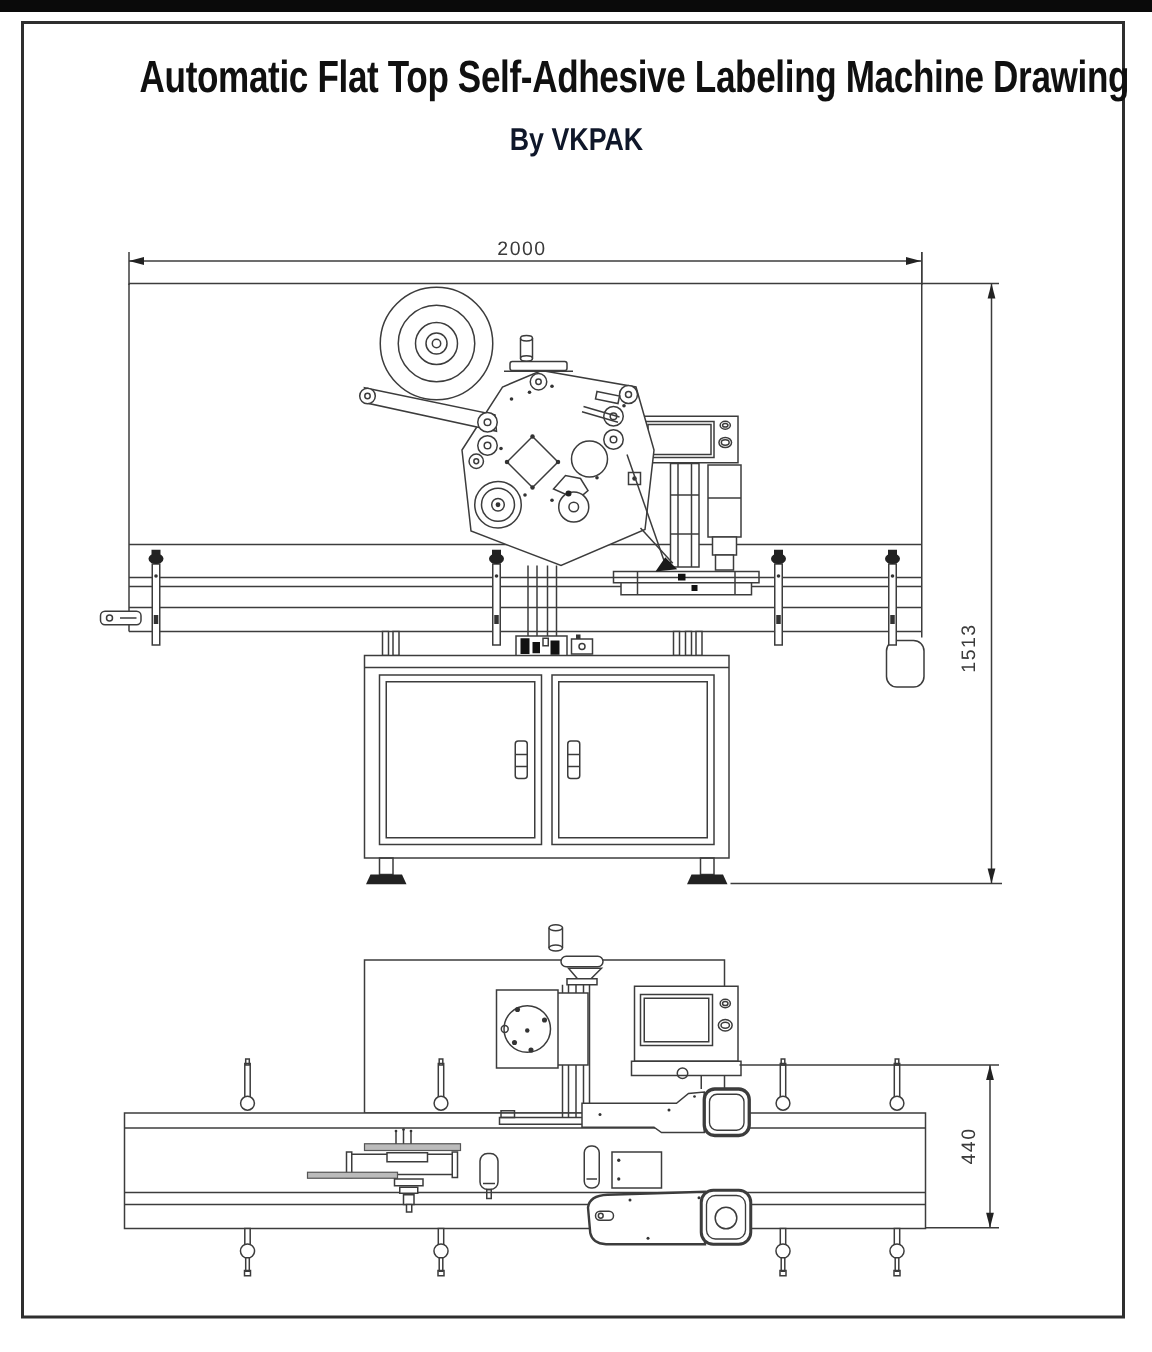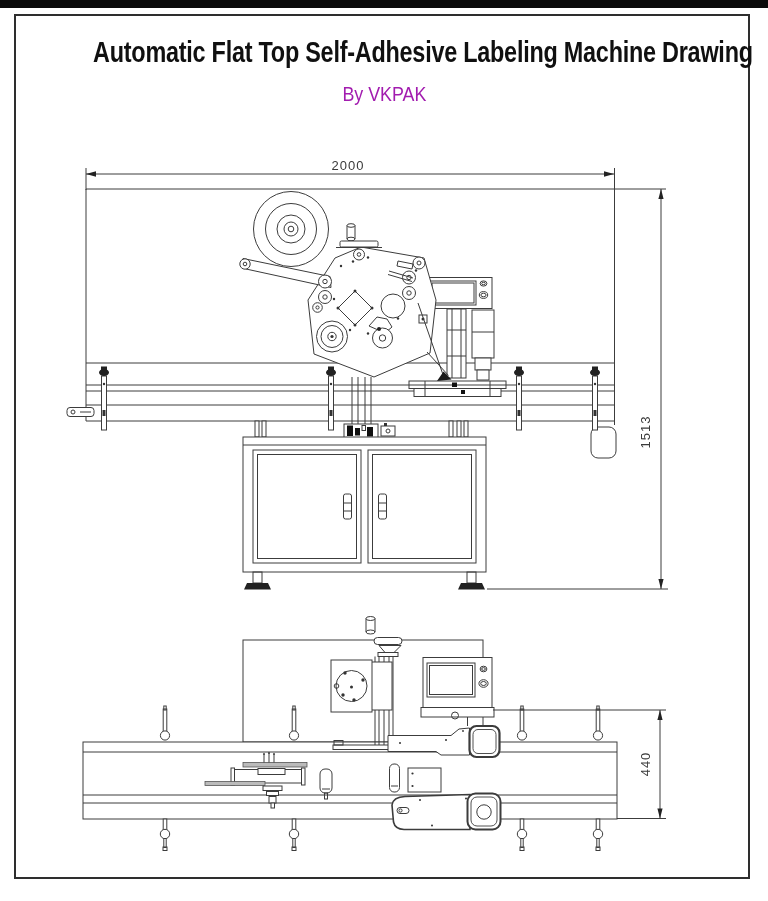--- a/index.html
+++ b/index.html
@@ -5,21 +5,21 @@
   html,body{margin:0;padding:0;background:#fff;}
   .stage{position:relative;width:768px;height:901px;background:#fff;overflow:hidden;
          font-family:"Liberation Sans",sans-serif;}
   .topbar{position:absolute;left:0;top:0;width:768px;height:8px;background:#0a0a0a;}
   .frame{position:absolute;left:14px;top:14px;width:736px;height:865px;
          border:2px solid #2e2e2e;box-sizing:border-box;}
   .title{position:absolute;left:0;top:24px;width:768px;text-align:center;
          font-weight:bold;font-size:30px;letter-spacing:-0.3px;color:#101010;white-space:nowrap;margin-top:11px;}
   .title>span{display:inline-block;transform:scaleX(0.78);transform-origin:center;}
   .subtitle{position:absolute;left:0;top:82px;width:768px;text-align:center;
-         font-weight:normal;font-size:21px;color:#a21caf;}
+         font-weight:bold;font-size:21px;color:#0f172a;}
   .subtitle>span{display:inline-block;transform:scaleX(0.85);transform-origin:center;}
   svg{position:absolute;left:0;top:0;}
   svg text{font-family:"Liberation Sans",sans-serif;font-size:13px;fill:#3a3a3a;letter-spacing:1px;}
 </style>
 </head>
 <body>
 
 <div class="stage">
   <div class="topbar"></div>
   <div class="frame"></div>

